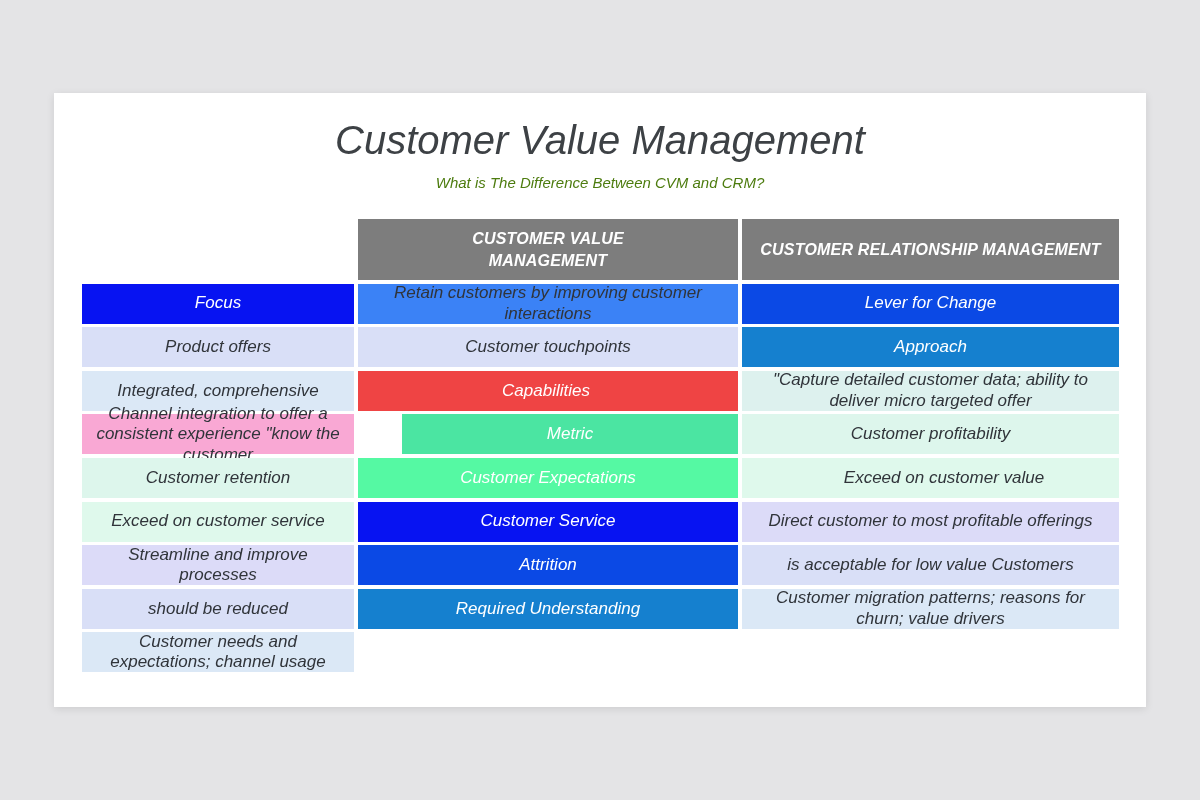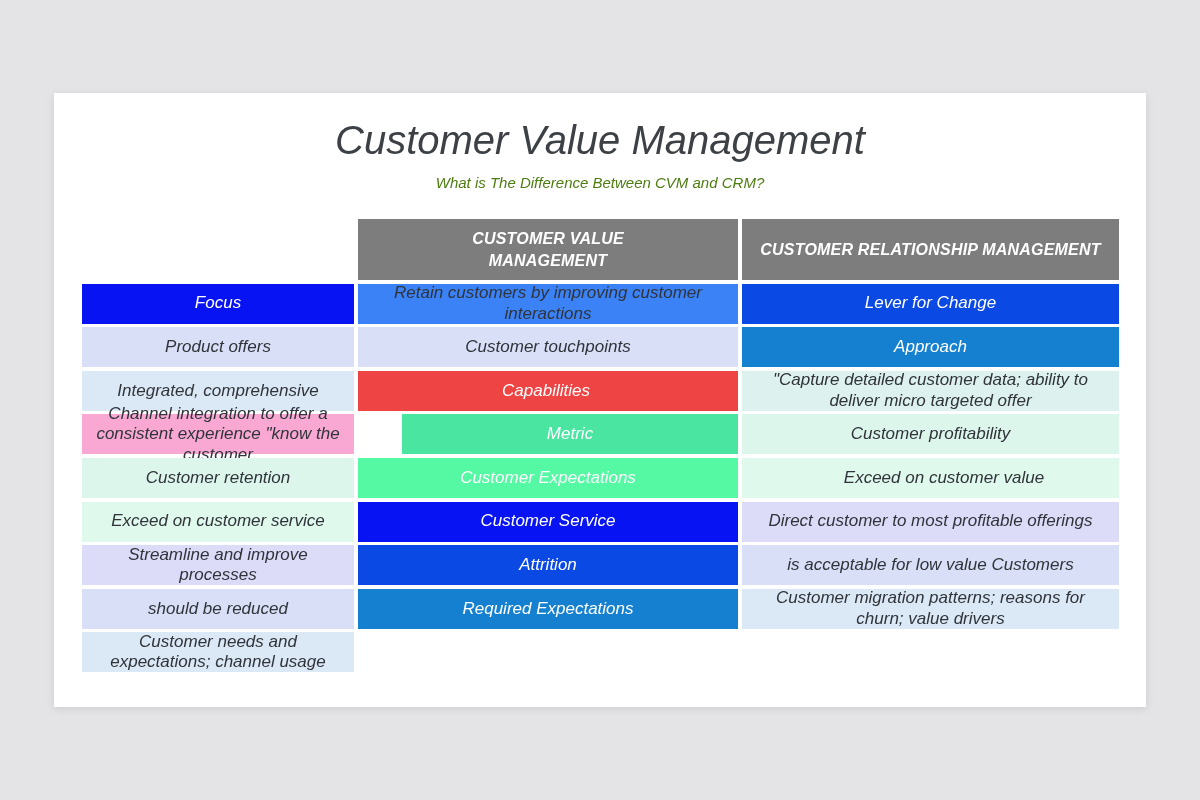--- a/index.html
+++ b/index.html
@@ -99,17 +99,17 @@
     <div class="cell value-cell" style="background: rgb(223, 249, 236);">Exceed on customer service</div>
 
     <div class="cell label-cell" style="background: rgb(7, 19, 242);">Customer Service</div>
     <div class="cell value-cell" style="background: rgb(220, 219, 248);">Direct customer to most profitable offerings</div>
     <div class="cell value-cell" style="background: rgb(220, 219, 248);">Streamline and improve processes</div>
 
     <div class="cell label-cell" style="background: rgb(11, 73, 229);">Attrition</div>
     <div class="cell value-cell" style="background: rgb(217, 223, 247);">is acceptable for low value Customers</div>
     <div class="cell value-cell" style="background: rgb(217, 223, 247);">should be reduced</div>
 
-    <div class="cell label-cell" style="background: rgb(21, 128, 207);">Required Expectations</div>
+    <div class="cell label-cell" style="background: rgb(21, 128, 207);">Required Understanding</div>
     <div class="cell value-cell" style="background: rgb(219, 232, 246);">Customer migration patterns; reasons for churn; value drivers</div>
     <div class="cell value-cell" style="background: rgb(219, 232, 246);">Customer needs and expectations; channel usage</div>
   </div>
 </div>
 
 </body></html>

